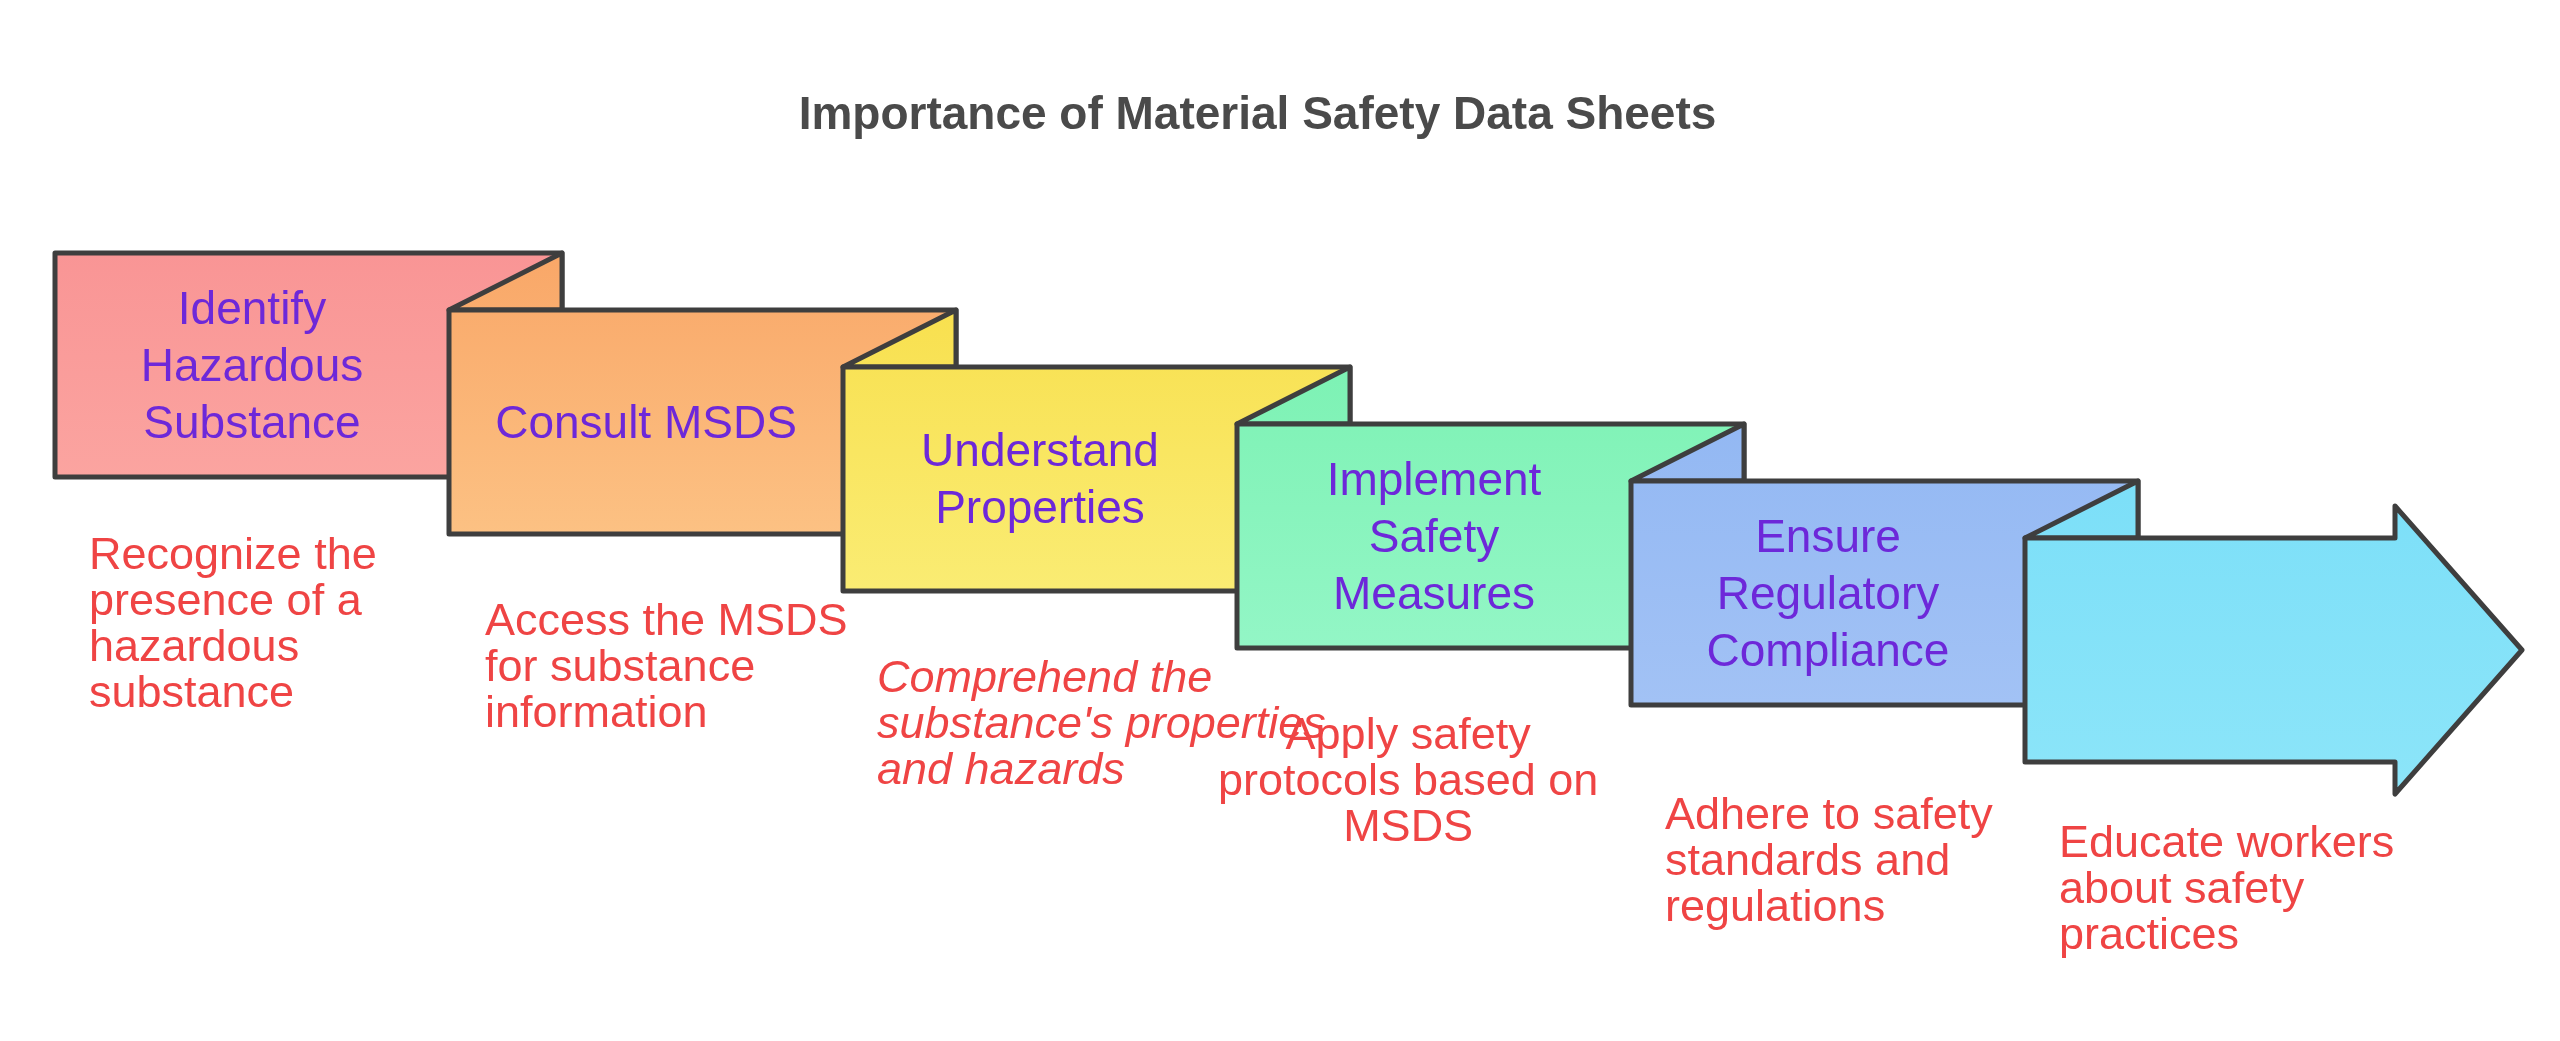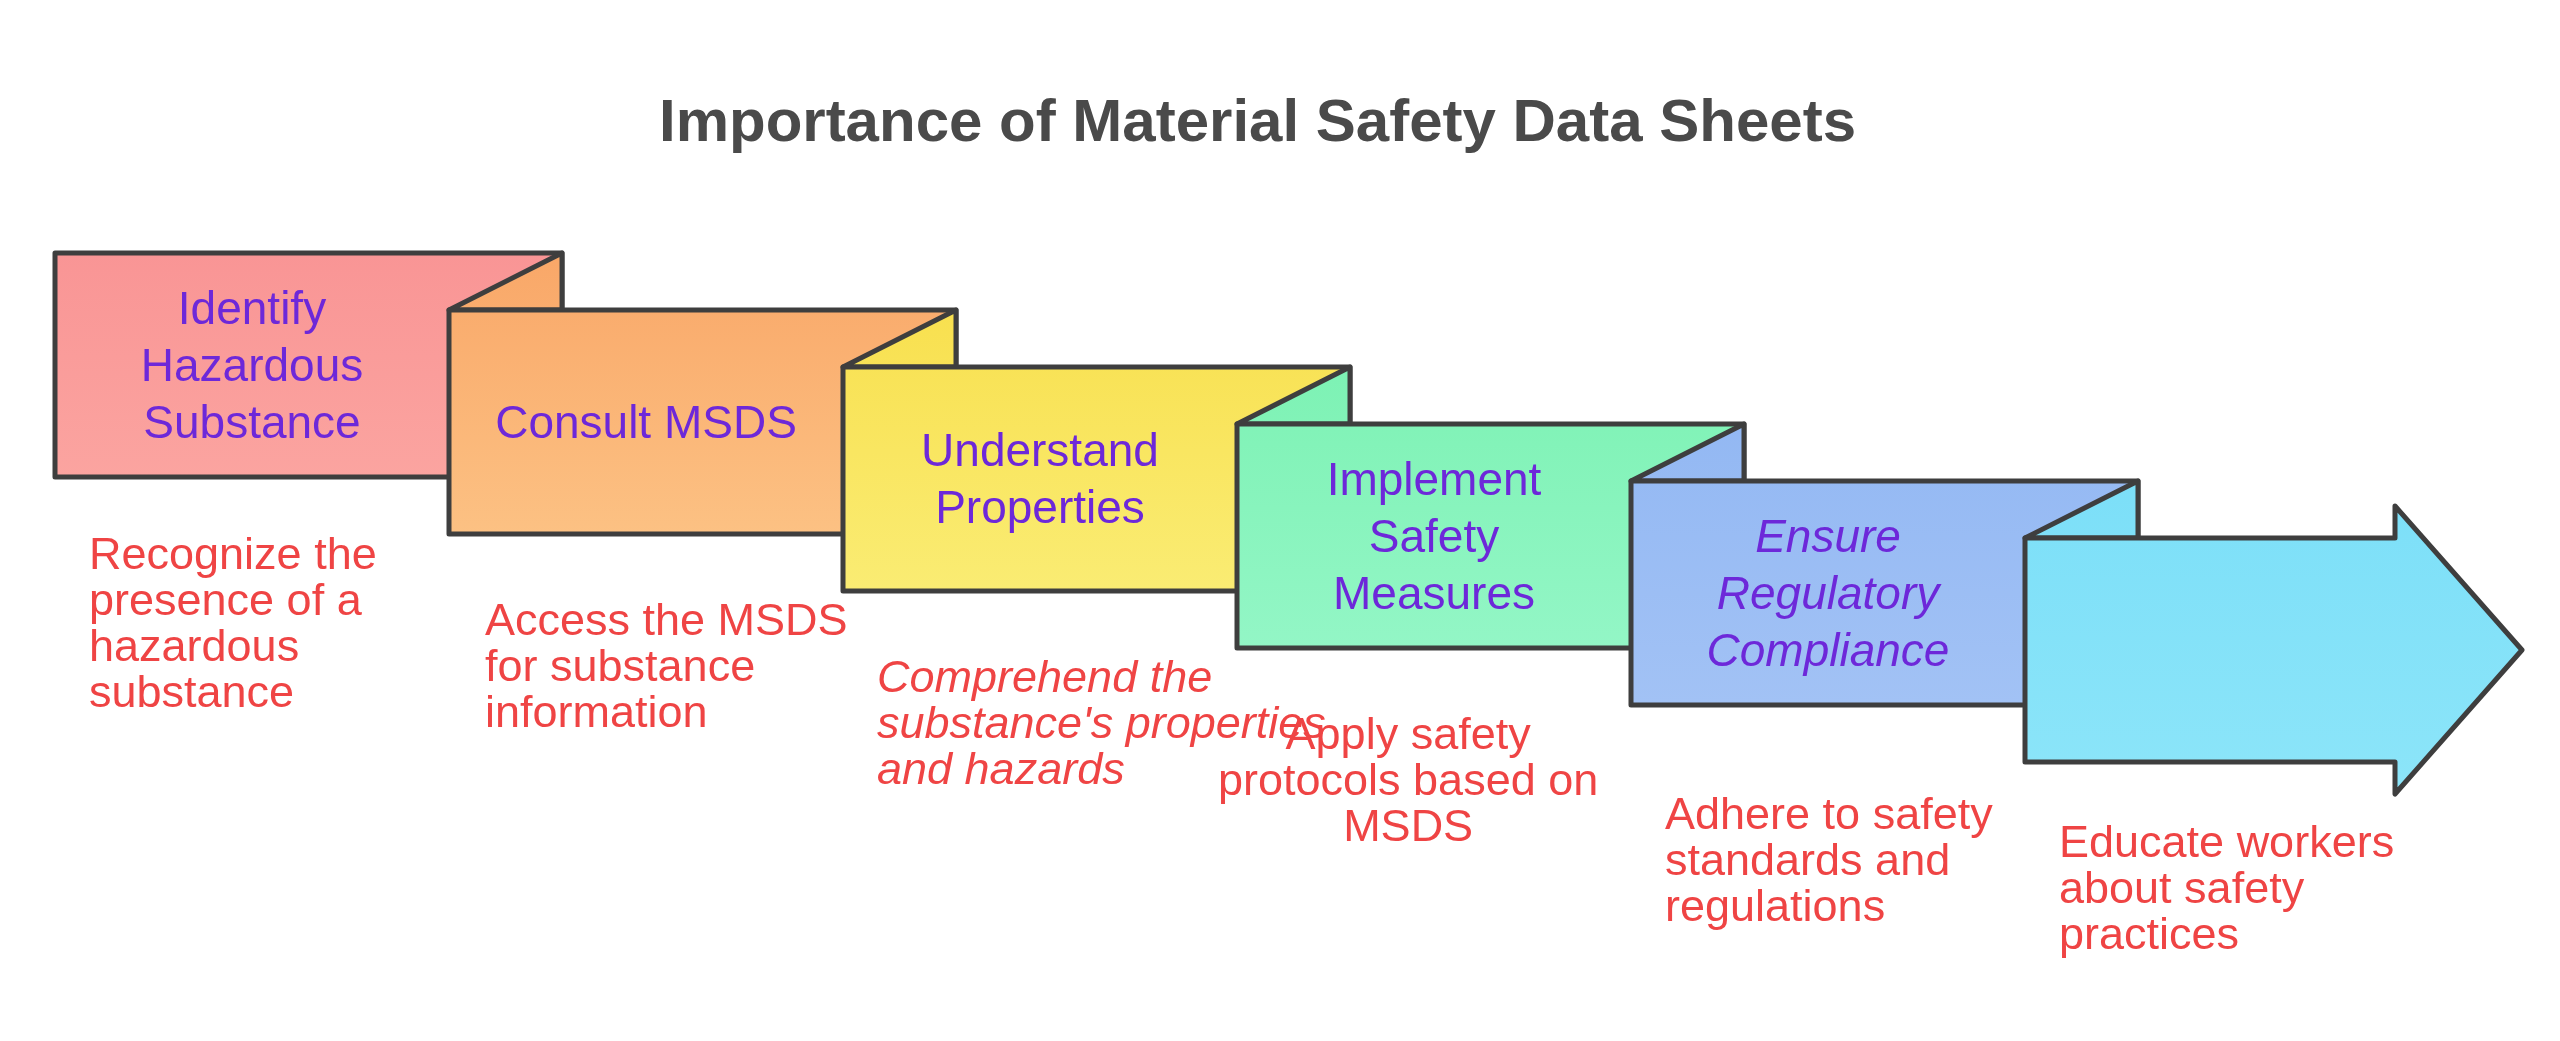--- a/index.html
+++ b/index.html
@@ -2,21 +2,21 @@
 <html><head>
 <meta charset="utf-8">
 <style>
   html,body{margin:0;padding:0;background:#ffffff;}
   .canvas{
     position:relative;width:2560px;height:1041px;background:#ffffff;overflow:hidden;
     font-family:"Liberation Sans",sans-serif;
   }
   .page-title{
     position:absolute;top:86px;left:0;width:2515px;
-    text-align:center;font-size:60px;font-weight:bold;color:#4a4a4a;
+    text-align:center;font-size:46px;font-weight:bold;color:#4a4a4a;
   }
   .shapes{position:absolute;left:0;top:0;}
   .shape{stroke-width:5px;stroke-linejoin:round;}
   .box-label{
     position:absolute;display:flex;align-items:center;justify-content:center;
     text-align:center;white-space:pre-line;
     font-size:46px;line-height:57px;color:#6d28d9;
   }
   .step-desc{
     position:absolute;white-space:pre-line;
@@ -78,21 +78,21 @@
 
   <div class="box-label" style="left:55px;top:253px;width:394px;height:224px;">Identify
 Hazardous
 Substance</div>
   <div class="box-label" style="left:449px;top:310px;width:394px;height:224px;">Consult MSDS</div>
   <div class="box-label" style="left:843px;top:367px;width:394px;height:224px;">Understand
 Properties</div>
   <div class="box-label" style="left:1237px;top:424px;width:394px;height:224px;">Implement
 Safety
 Measures</div>
-  <div class="box-label" style="left:1631px;top:481px;width:394px;height:224px;font-style:italic;">Ensure
+  <div class="box-label" style="left:1631px;top:481px;width:394px;height:224px;">Ensure
 Regulatory
 Compliance</div>
 
   <div class="step-desc" style="left:89px;top:531px;">Recognize the
 presence of a
 hazardous
 substance</div>
   <div class="step-desc" style="left:485px;top:597px;">Access the MSDS
 for substance
 information</div>

